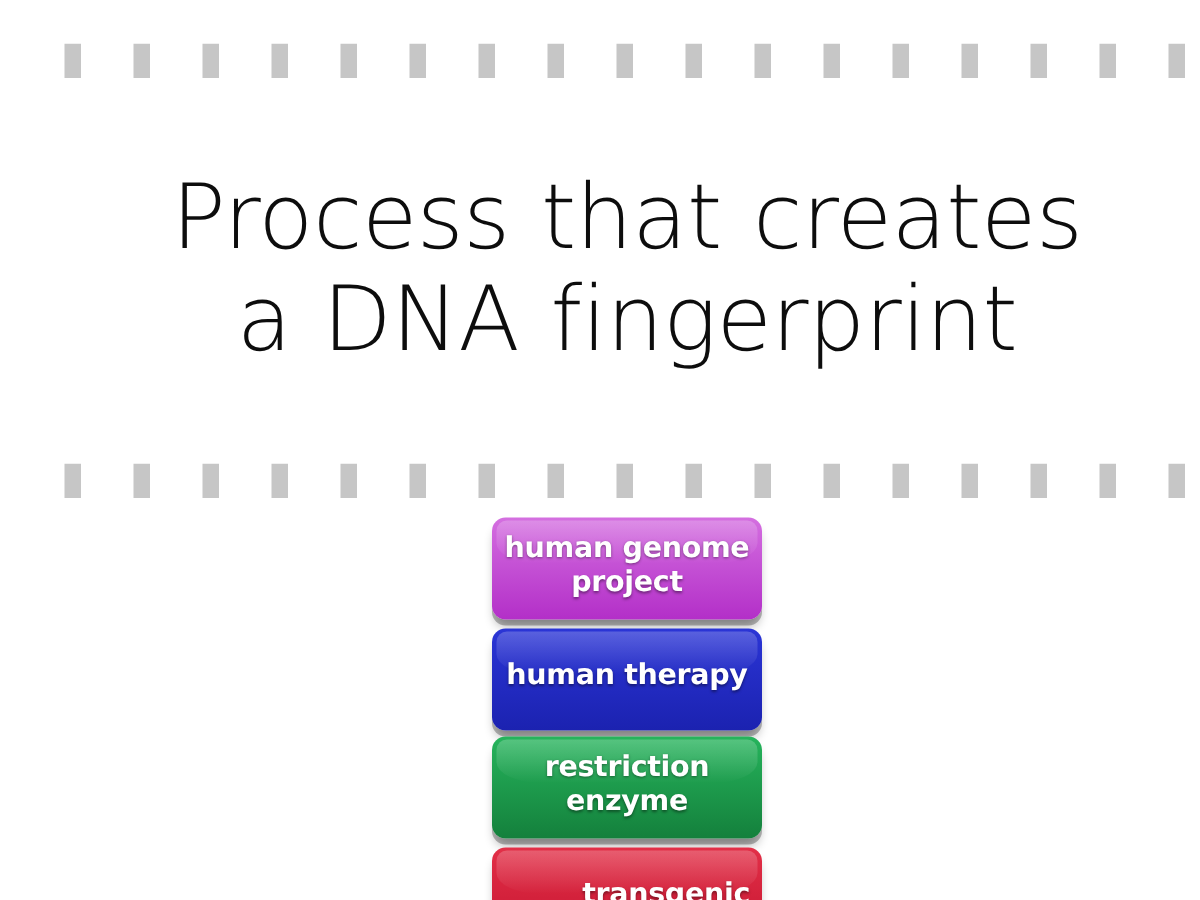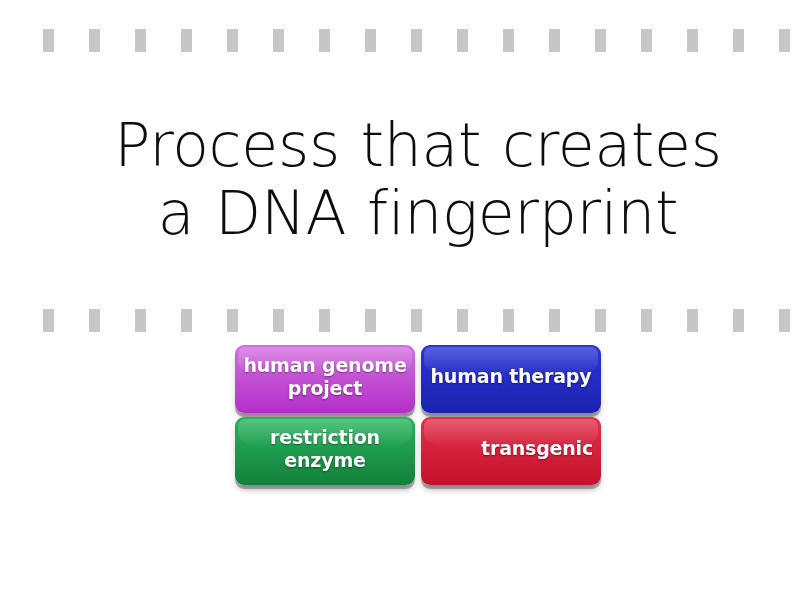--- a/index.html
+++ b/index.html
@@ -70,21 +70,21 @@
     top: 345px;
     left: 0;
     width: 800px;
     display: flex;
     flex-direction: column;
     align-items: center;
     gap: 4px;
   }
   .answer-row {
     display: flex;
-    flex-direction: row;
+    flex-direction: column;
     justify-content: center;
     align-items: flex-start;
     gap: 6px;
   }
 
   .tile {
     position: relative;
     width: 180px;
     height: 68px;
     border-radius: 9px;

